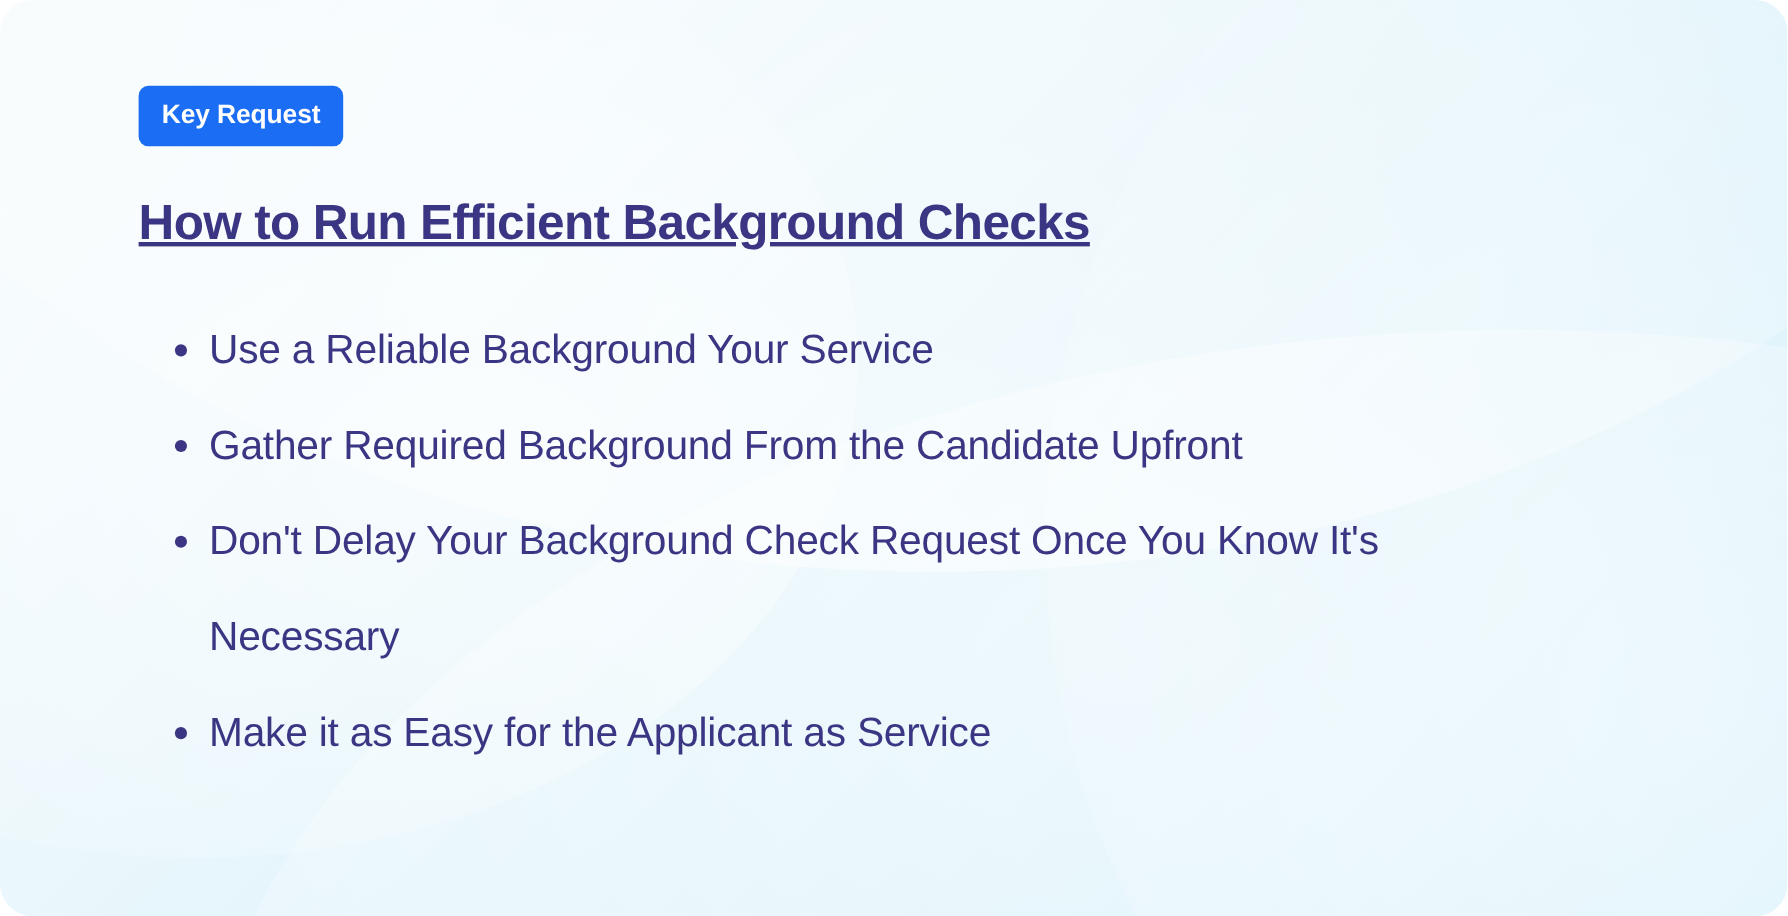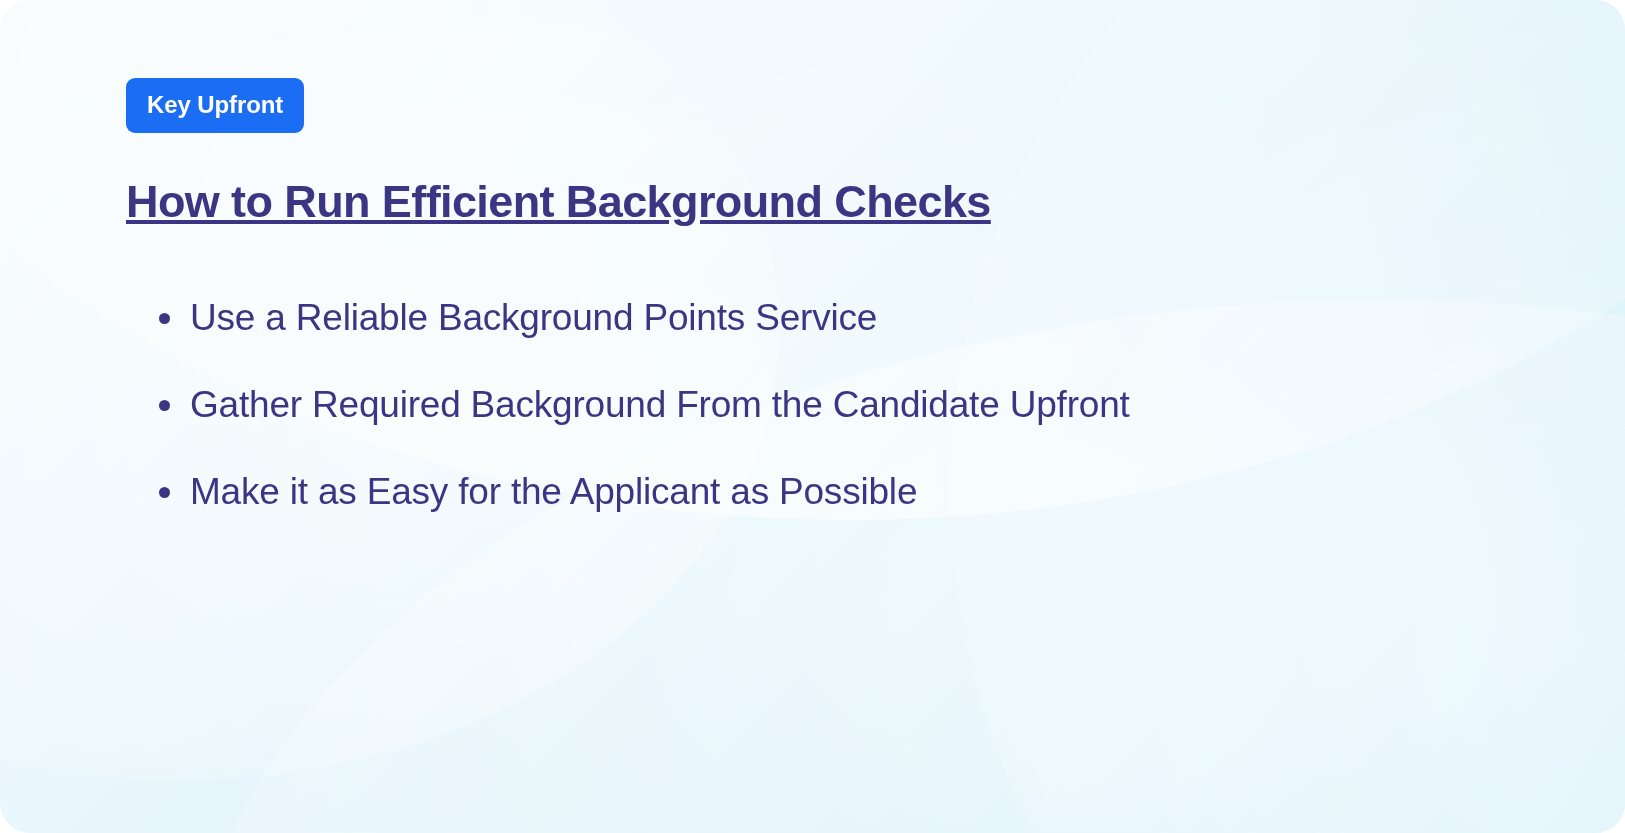--- a/index.html
+++ b/index.html
@@ -129,33 +129,37 @@
 
 <div id="card">
 
   <div class="swoosh swoosh-a"></div>
   <div class="swoosh swoosh-d"></div>
   <div class="swoosh swoosh-c"></div>
   <div class="swoosh swoosh-b"></div>
 
   <div id="content">
 
-    <div id="badge">Key Upfront</div>
+    <div id="badge">Key Request</div>
 
     <h1 id="title">How to Run Efficient Background Checks</h1>
 
     <ul id="bullets">
       <li>
         <span class="dot"></span>
-        <span>Use a Reliable Background Points Service</span>
+        <span>Use a Reliable Background Your Service</span>
       </li>
       <li>
         <span class="dot"></span>
         <span>Gather Required Background From the Candidate Upfront</span>
       </li>
       <li>
         <span class="dot"></span>
-        <span>Make it as Easy for the Applicant as Possible</span>
+        <span>Don't Delay Your Background Check Request Once You Know It's Necessary</span>
+      </li>
+      <li>
+        <span class="dot"></span>
+        <span>Make it as Easy for the Applicant as Service</span>
       </li>
     </ul>
 
   </div>
 </div>
 
 </body></html>

